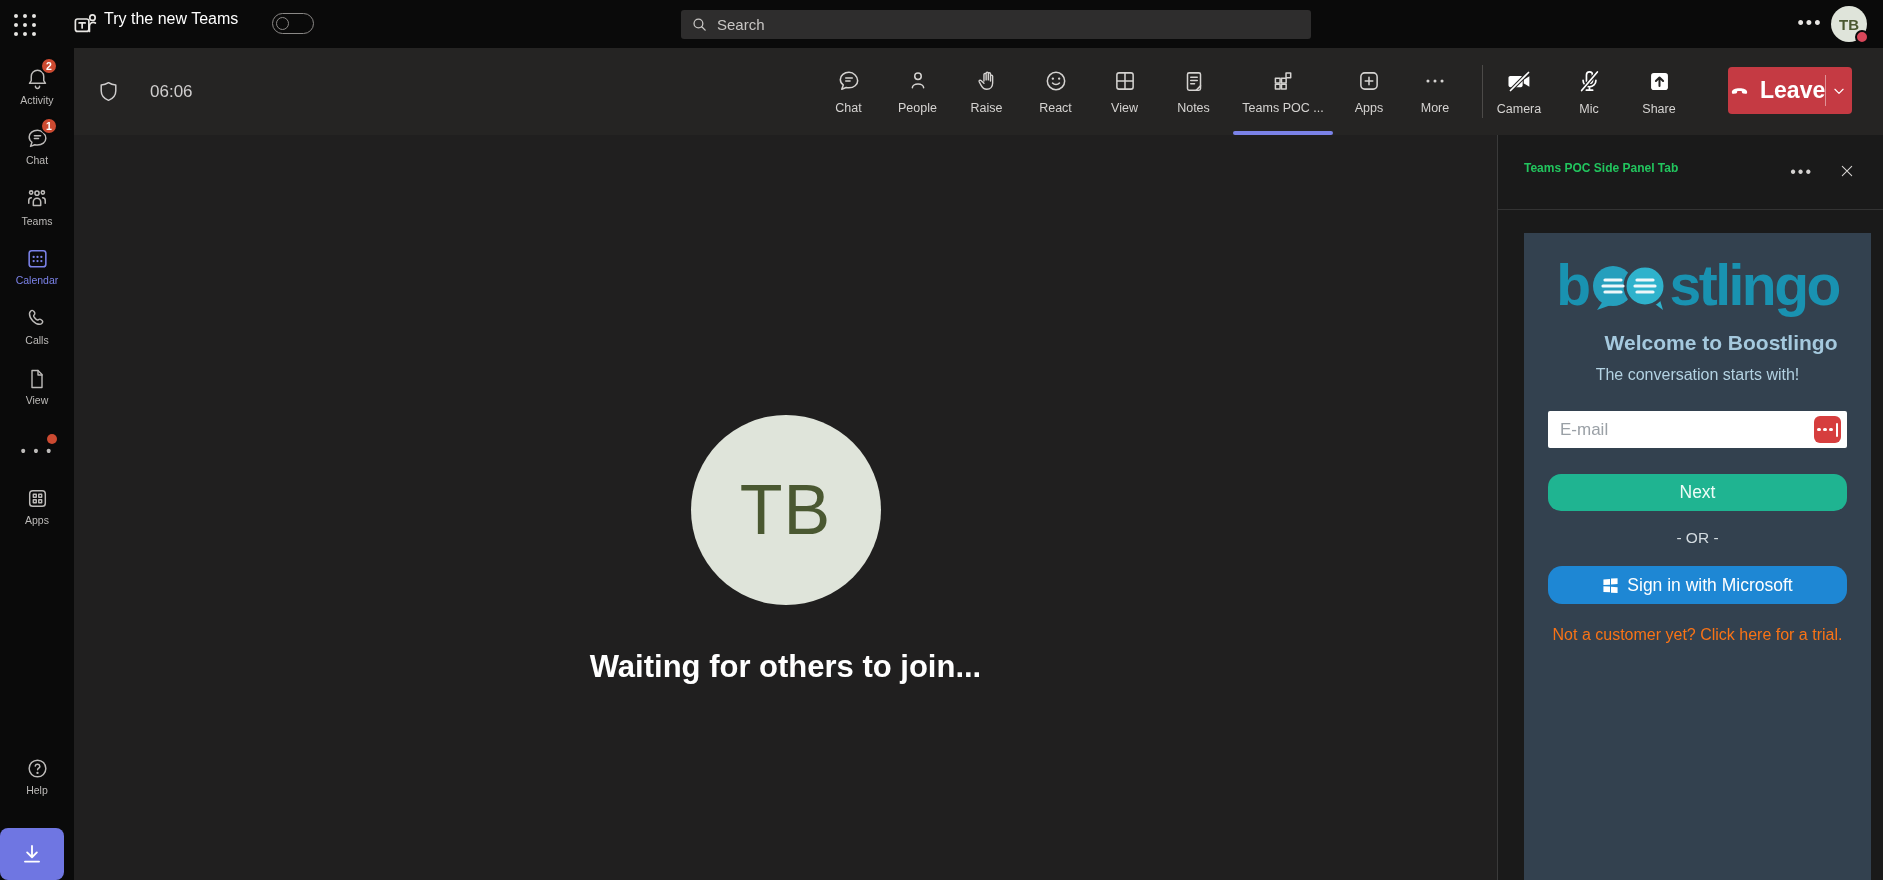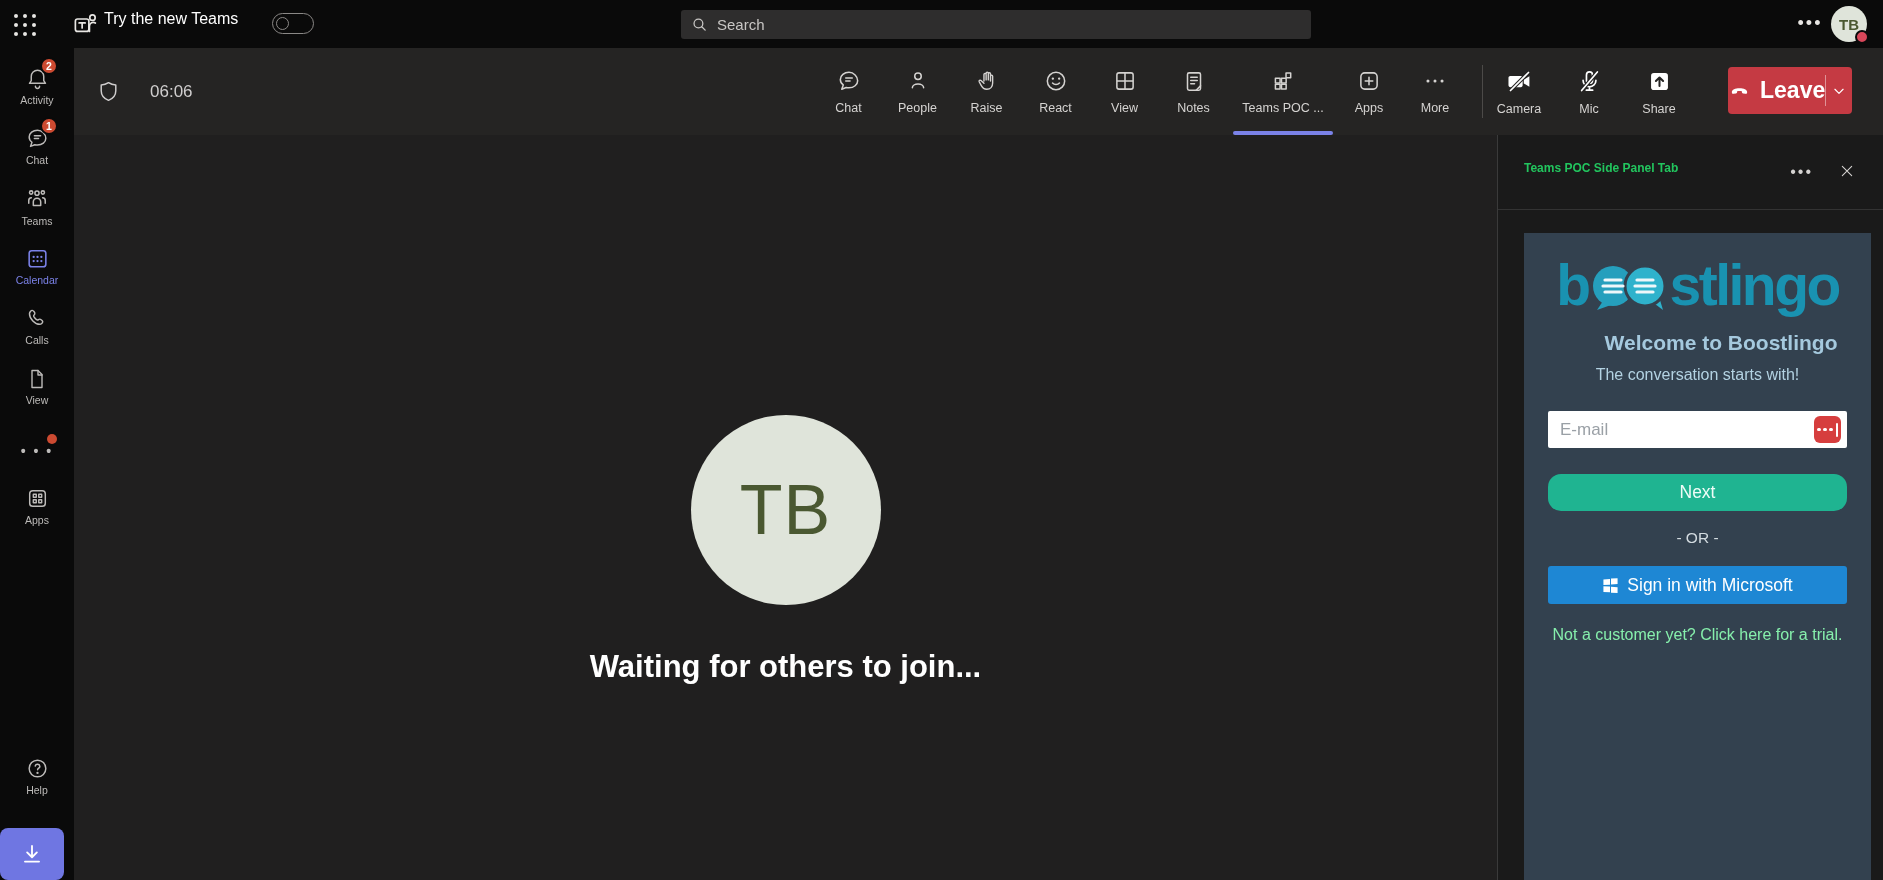--- a/index.html
+++ b/index.html
@@ -100,24 +100,24 @@
   .bl-input { width:100%; height:37px; border:none; border-radius:2px; background:#fff; padding:0 44px 0 12px;
               font-size:17px; color:#333; outline:none; font-family:"Liberation Sans",sans-serif; }
   .bl-input::placeholder { color:#9aa0a6; }
   .autofill-icon { position:absolute; right:6px; top:5px; width:27px; height:27px; background:#d63e3e;
                    border-radius:6px; display:flex; align-items:center; justify-content:center; gap:2.5px; cursor:pointer; }
   .autofill-icon i { width:3.5px; height:3.5px; border-radius:50%; background:#fff; }
   .autofill-icon .caret { width:2px; height:14px; background:#fff; border-radius:1px; margin-left:1px; }
   .bl-next { display:block; margin:26px 24px 0; width:299px; height:37px; background:#1fb491; border:none;
              border-radius:13px; color:#eefcf7; font-size:17.5px; cursor:pointer; font-family:"Liberation Sans",sans-serif; }
   .bl-or { margin-top:18px; color:#d3dbe0; font-size:15.5px; }
-  .bl-ms { margin:19px 24px 6px; width:299px; height:38px; background:#1e87d4; border:none; border-radius:3px;
+  .bl-ms { margin:19px 24px 6px; width:299px; height:38px; background:#1e87d4; border:none; border-radius:14px;
            color:#fff; font-size:17.5px; display:flex; align-items:center; justify-content:center; gap:8px;
            cursor:pointer; font-family:"Liberation Sans",sans-serif; }
-  .bl-trial { margin-top:22px; color:#86efac; font-size:16px; cursor:pointer; }
+  .bl-trial { margin-top:22px; color:#f97316; font-size:16px; cursor:pointer; }
 </style>
 </head>
 <body>
 
 <div class="topbar">
   <div class="waffle">
     <i></i>
       <i></i>
       <i></i>
       <i></i>

